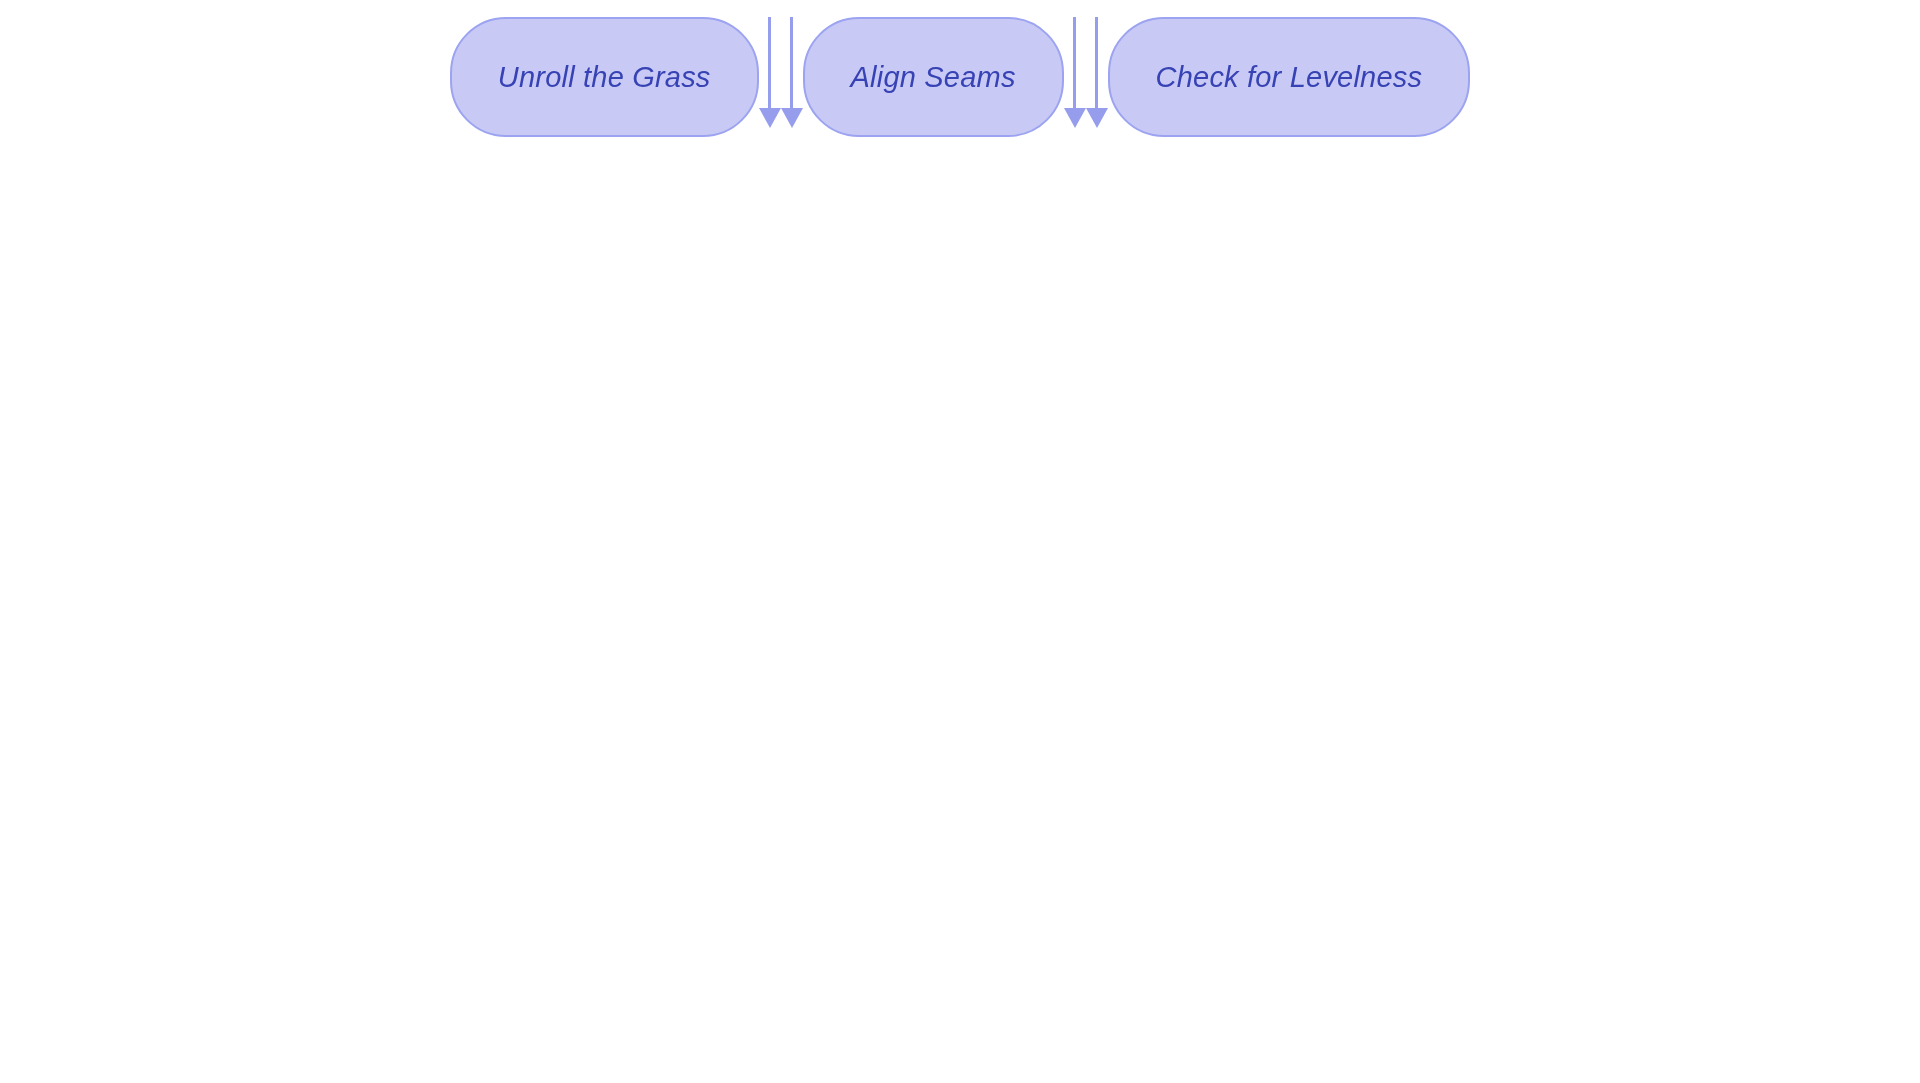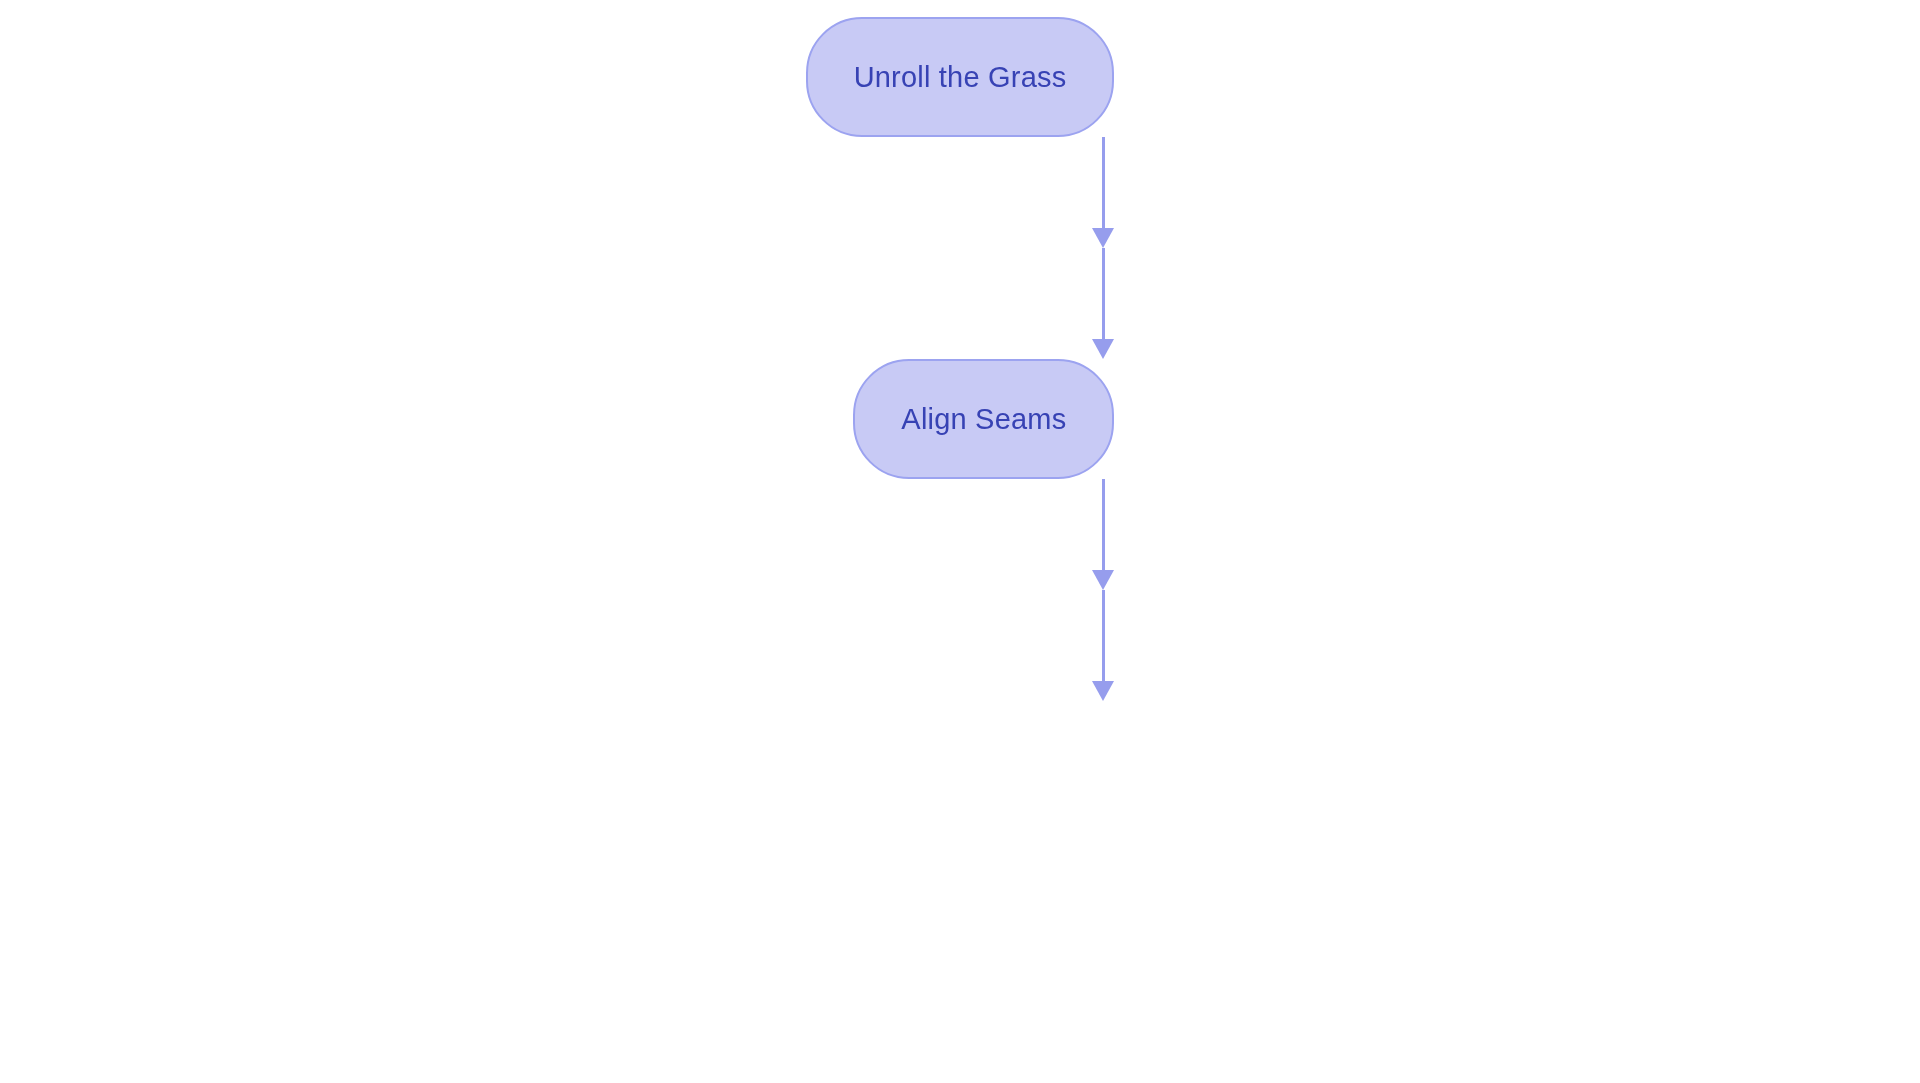--- a/index.html
+++ b/index.html
@@ -16,22 +16,23 @@
     width: 1920px;
     height: 1083px;
     display: flex;
     justify-content: center;
     align-items: flex-start;
     padding-top: 17px;
   }
 
   .flowchart {
     display: flex;
-    flex-direction: column;
-    align-items: flex-end;
+    flex-direction: row;
+    align-items: flex-start;
+    font-style: italic;
   }
 
   .node {
     min-height: 120px;
     padding: 0 46px;
     display: flex;
     align-items: center;
     justify-content: center;
     background: var(--node-fill, #c8caf5);
     border: 2px solid var(--node-border, #9ca3f0);
@@ -95,14 +96,17 @@
     <div class="arrow-line"></div>
     <div class="arrowhead"></div>
   </div>
 
 
   <div class="connector">
     <div class="arrow-line"></div>
     <div class="arrowhead"></div>
   </div>
 
+  <div class="node">
+    <span class="node-label">Check for Levelness</span>
+  </div>
 </div>
 </div>
 
 </body></html>

